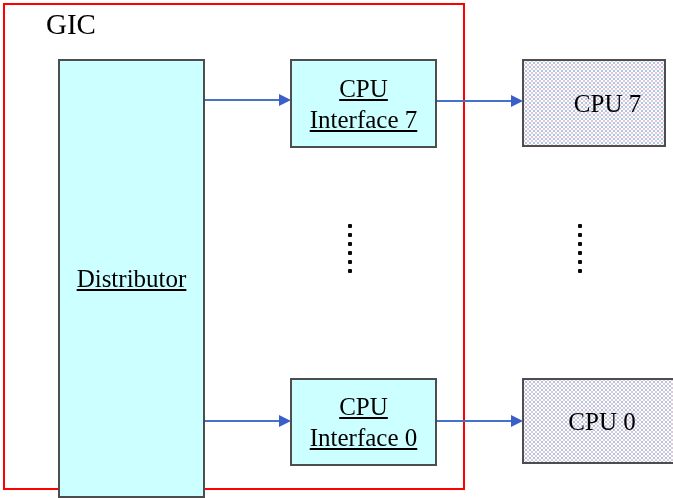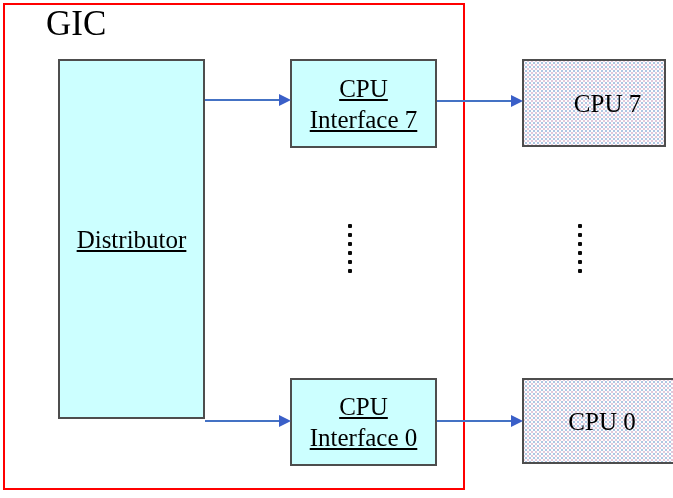--- a/index.html
+++ b/index.html
@@ -15,21 +15,21 @@
   .gic-box {
     position: absolute;
     left: 3px; top: 3px;
     width: 462px; height: 487px;
     border: 2px solid #ff0000;
     box-sizing: border-box;
   }
   .gic-label {
     position: absolute;
     left: 46px; top: 9px;
-    font-size: 35px;
+    font-size: 29px;
     line-height: 30px;
   }
   .node {
     position: absolute;
     border: 2px solid #4d4d4d;
     box-sizing: border-box;
     display: flex;
     flex-direction: column;
     align-items: center;
     justify-content: center;
@@ -39,21 +39,21 @@
   }
   .cyan { background: #ccffff; text-decoration: underline; }
   .dotted {
     background-color: #fdfdfd;
     background-image:
       radial-gradient(circle, #aec6e2 28%, rgba(0,0,0,0) 32%),
       radial-gradient(circle, #e0c8da 28%, rgba(0,0,0,0) 32%);
     background-size: 4px 4px;
     background-position: 0 0, 2px 2px;
   }
-  .distributor { left: 58px;  top: 59px;  width: 147px; height: 360px; }
+  .distributor { left: 58px;  top: 59px;  width: 147px; height: 439px; }
   .if7         { left: 290px; top: 59px;  width: 147px; height: 89px; }
   .if0         { left: 290px; top: 378px; width: 147px; height: 88px; }
   .cpu7        { left: 522px; top: 59px;  width: 144px; height: 88px; padding-left: 27px; }
   .cpu0        { left: 522px; top: 378px; width: 160px; height: 86px; }
 
   .arrow-line {
     position: absolute;
     height: 2px;
     background: #4472c4;
     z-index: 3;

